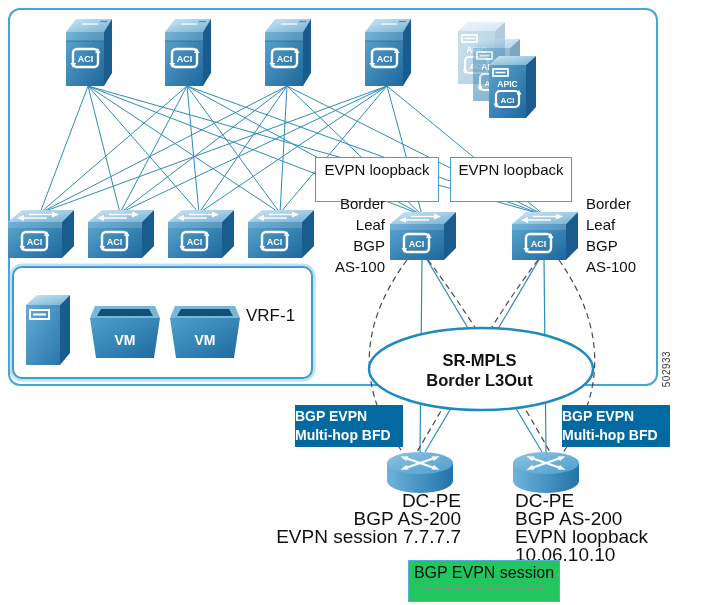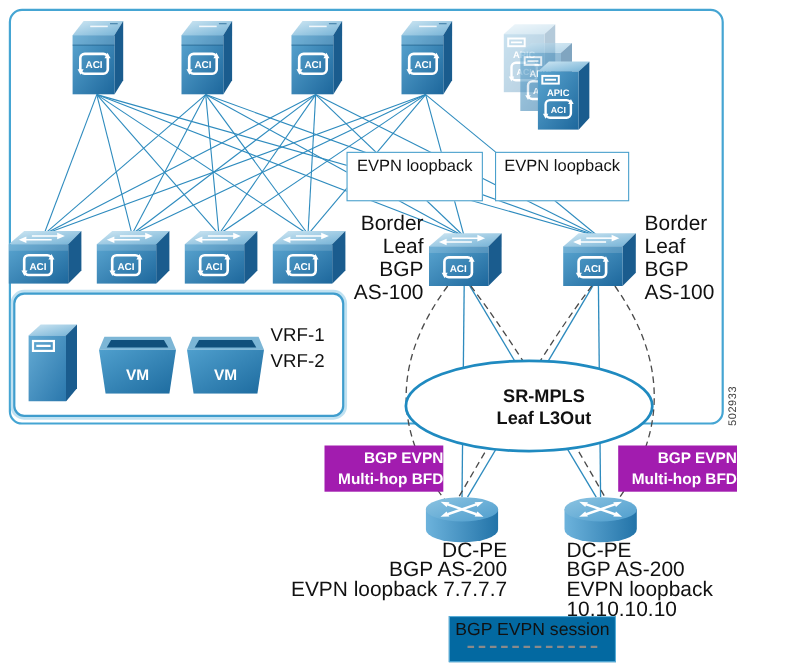--- a/index.html
+++ b/index.html
@@ -3,28 +3,28 @@
 <meta charset="utf-8">
 <style>
   html,body{margin:0;padding:0;background:#fff;}
   .stage{position:relative;width:715px;height:605px;background:#fff;overflow:hidden;
          font-family:"Liberation Sans",sans-serif;color:#111;}
   .abs{position:absolute;}
   .fabric-box{left:8px;top:8px;width:646px;height:374px;border:2.5px solid #45a5d3;border-radius:12px;}
   .vrf-box{left:12px;top:266px;width:297px;height:109px;border:2px solid #3f9dcd;border-radius:10px;
            box-shadow:0 0 0 2.5px rgba(140,200,230,.55);background:#fff;}
   .wire{left:0;top:0;width:715px;height:605px;pointer-events:none;}
-  .callout{background:#fff;border:1.5px solid #4aa0cc;text-align:center;font-size:15px;line-height:19px;padding-top:2px;}
-  .border-label{font-size:19px;line-height:21px;}
+  .callout{background:#fff;border:1.5px solid #4aa0cc;text-align:center;font-size:15px;line-height:19px;padding-top:2px;margin-top:19px;}
+  .border-label{font-size:15px;line-height:21px;}
   .vrf-labels{font-size:17px;line-height:23.5px;}
   .ellipse-label{text-align:center;font-size:16.5px;font-weight:bold;line-height:20px;}
-  .badge{background:#a21caf;color:#fff;font-weight:bold;font-size:14px;line-height:19px;
-         text-align:right;padding-top:2px;}
+  .badge{background:#0369a1;color:#fff;font-weight:bold;font-size:14px;line-height:19px;
+         text-align:left;padding-top:2px;}
   .dcpe-label{font-size:19px;line-height:18px;}
-  .legend{background:#0369a1;border:1.5px solid #57acd7;text-align:center;font-size:16px;}
+  .legend{background:#22c55e;border:1.5px solid #57acd7;text-align:center;font-size:16px;}
   .legend .dash{width:118px;margin:5px auto 0;border-top:2px dashed #8a8a8a;height:0;}
   .fig-num{left:638px;top:341px;width:56px;height:56px;display:flex;align-items:center;justify-content:center;
            transform:rotate(-90deg);font-size:10px;letter-spacing:.5px;color:#3c3c3c;}
   svg text{font-family:"Liberation Sans",sans-serif;}
 </style>
 </head>
 <body>
 
 <div class="stage">
 
@@ -344,28 +344,27 @@
     </svg>
   </div>
   <div class="abs" style="left:170px;top:306px">
     <svg viewBox="0 0 70 52" width="70" height="52">
       <polygon points="5,0 65,0 70,12 0,12" fill="#7cb6d6"></polygon>
       <polygon points="11,3 59,3 63,10 7,10" fill="#10507c"></polygon>
       <polygon points="0,12 70,12 64,52 6,52" fill="url(#gVM)"></polygon>
       <text x="35" y="39" text-anchor="middle" font-size="14" font-weight="bold" fill="#fff">VM</text>
     </svg>
   </div>
-  <div class="abs vrf-labels" style="left:246px;top:293px;width:100px">
+  <div class="abs vrf-labels" style="left:246px;top:304px;width:100px">
     <div>VRF-1</div>
-    <div>VRF-2</div>
-  </div>
-
-  <div class="abs ellipse-label" style="left:384px;top:350px;width:221px">
+  </div>
+
+  <div class="abs ellipse-label" style="left:369px;top:350px;width:221px">
     <div>SR-MPLS</div>
-    <div>Leaf L3Out</div>
+    <div>Border L3Out</div>
   </div>
 
   <div class="abs badge" style="left:295px;top:405px;width:108px;height:40px">
     <div>BGP EVPN</div>
     <div>Multi-hop BFD</div>
   </div>
   <div class="abs badge" style="left:562px;top:405px;width:108px;height:40px">
     <div>BGP EVPN</div>
     <div>Multi-hop BFD</div>
   </div>
@@ -391,26 +390,26 @@
       <polygon points="13.5,18.8 21.5,18.5 19,14" fill="#fff"></polygon>
       <polygon points="52.5,5.2 44.5,5.5 47,10" fill="#fff"></polygon>
       <polygon points="13.5,5.2 21.5,5.5 19,10" fill="#fff"></polygon>
       <polygon points="52.5,18.8 44.5,18.5 47,14" fill="#fff"></polygon>
     </svg>
   </div>
 
   <div class="abs dcpe-label" style="left:240px;top:492px;width:221px;text-align:right">
     <div>DC-PE</div>
     <div>BGP AS-200</div>
-    <div>EVPN loopback 7.7.7.7</div>
+    <div>EVPN session 7.7.7.7</div>
   </div>
   <div class="abs dcpe-label" style="left:515px;top:492px;width:200px;text-align:left">
     <div>DC-PE</div>
     <div>BGP AS-200</div>
-    <div>EVPN loopback 10.10.10.10</div>
+    <div>EVPN loopback 10.06.10.10</div>
   </div>
 
   <div class="abs legend" style="left:408px;top:560px;width:150px;height:40px">
     <div style="margin-top:3px">BGP EVPN session</div>
     <div class="dash"></div>
   </div>
 
   <div class="abs fig-num">
     <span>502933</span>
   </div>

